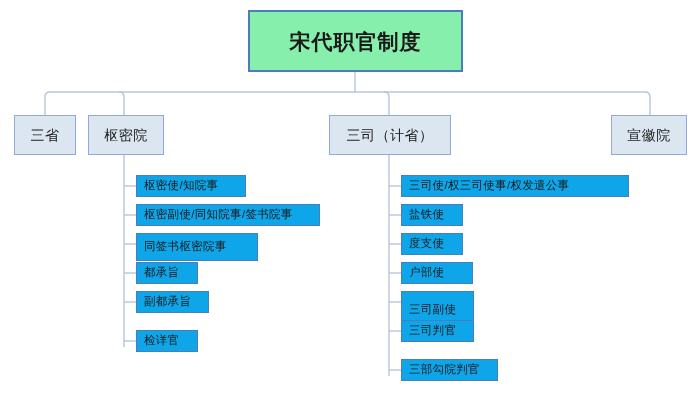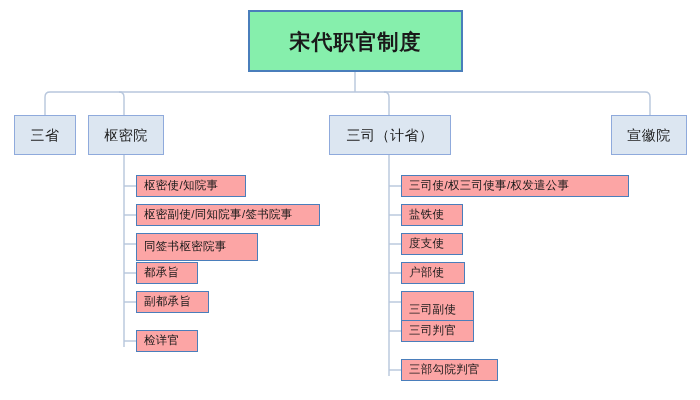--- a/index.html
+++ b/index.html
@@ -47,21 +47,21 @@
   .node.level2 {
     border: 1px solid #8faadc;
     background: #dce6f1;
     font-size: 14px;
     letter-spacing: 0.5px;
   }
 
   
   .node.leaf {
     border: 1.5px solid #4a7ebb;
-    background: #fca5a5;
+    background: #0ea5e9;
     font-size: 11.5px;
     letter-spacing: 0.3px;
     justify-content: flex-start;
     padding-left: 7px;
     padding-right: 7px;
   }
 
   .conn-svg {
     position: absolute;
     left: 0;
@@ -155,21 +155,21 @@
 
   <div class="node leaf" style="left:401px; top:175px; width:228px; height:22px;">
     <span>三司使/权三司使事/权发遣公事</span>
   </div>
   <div class="node leaf" style="left:401px; top:204px; width:62px; height:22px;">
     <span>盐铁使</span>
   </div>
   <div class="node leaf" style="left:401px; top:233px; width:62px; height:22px;">
     <span>度支使</span>
   </div>
-  <div class="node leaf" style="left:401px; top:262px; width:64px; height:22px;">
+  <div class="node leaf" style="left:401px; top:262px; width:72px; height:22px;">
     <span>户部使</span>
   </div>
   <div class="node leaf" style="left:401px; top:291px; width:73px; height:38px;">
     <span>三司副使</span>
   </div>
   <div class="node leaf" style="left:401px; top:320px; width:73px; height:22px;">
     <span>三司判官</span>
   </div>
   <div class="node leaf" style="left:401px; top:359px; width:97px; height:22px;">
     <span>三部勾院判官</span>

